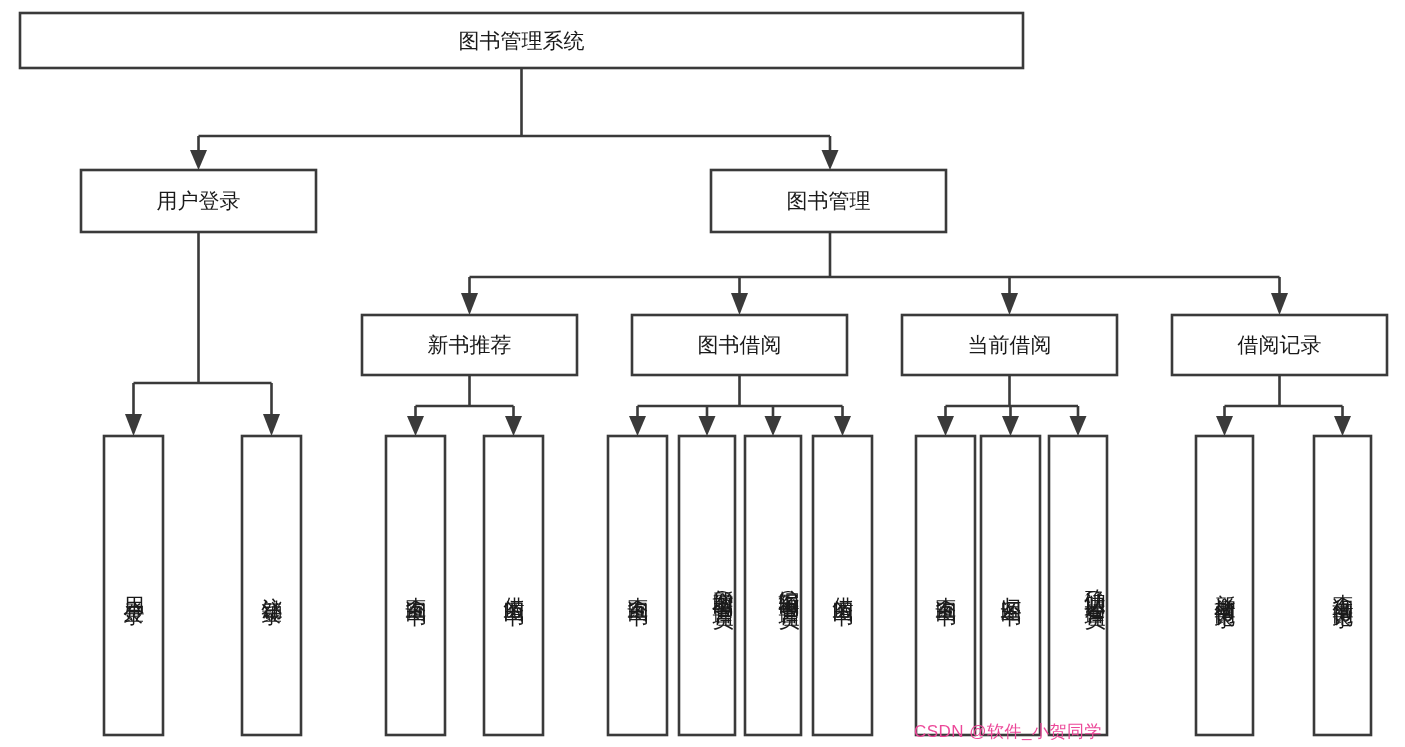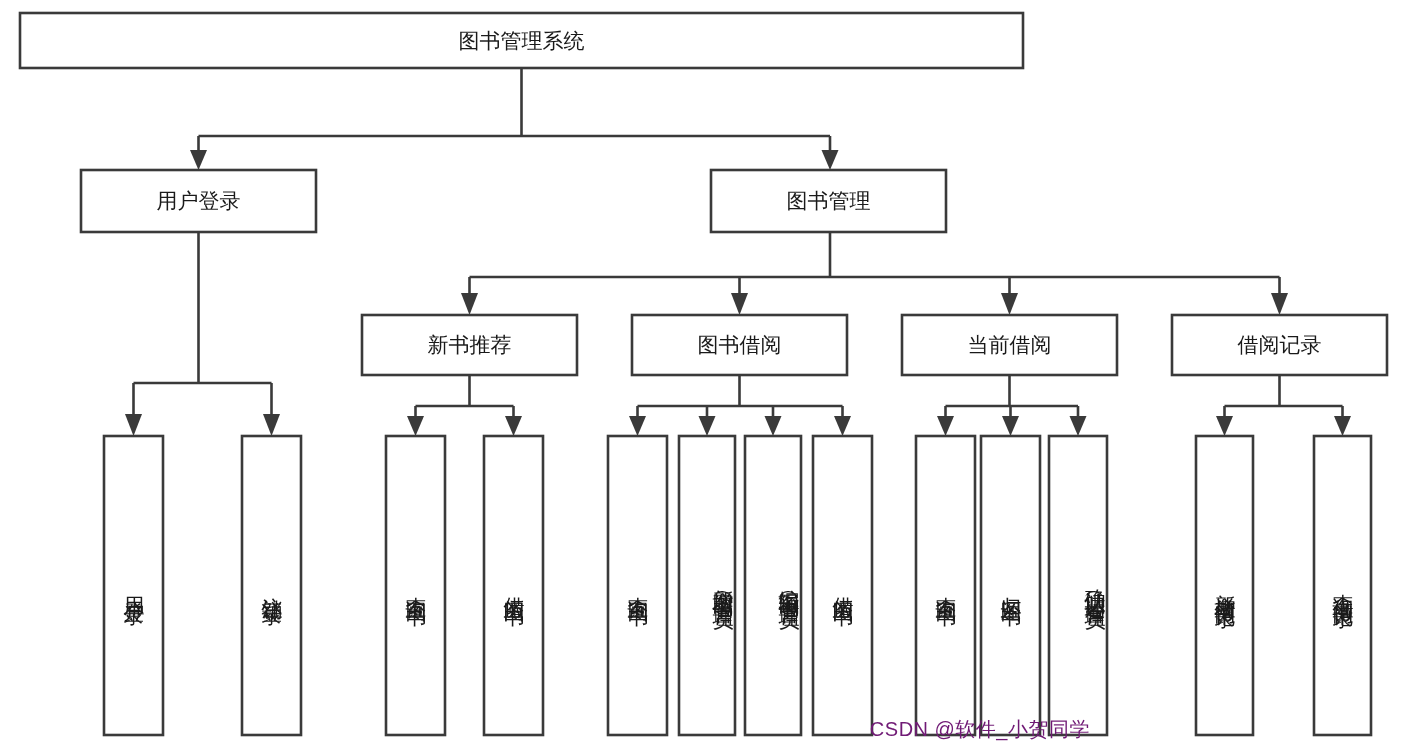--- a/index.html
+++ b/index.html
@@ -62,25 +62,25 @@
     letter-spacing: 3px;
     display: flex;
     align-items: center;
     justify-content: center;
     white-space: nowrap;
     pointer-events: none;
     user-select: none;
   }
   .watermark {
     position: absolute;
-    right: 20px;
+    right: 8px;
     bottom: 4px;
     font-family: "Liberation Sans", "DejaVu Sans", sans-serif;
-    font-size: 20px;
-    color: #701a75;
+    font-size: 17px;
+    color: #ec4899;
     white-space: nowrap;
     letter-spacing: 0.5px;
   }
 </style>
 </head>
 <body>
 
 <div id="diagram-root">
 
   <svg class="diagram-canvas" viewBox="0 0 1405 747" xmlns="http://www.w3.org/2000/svg">

